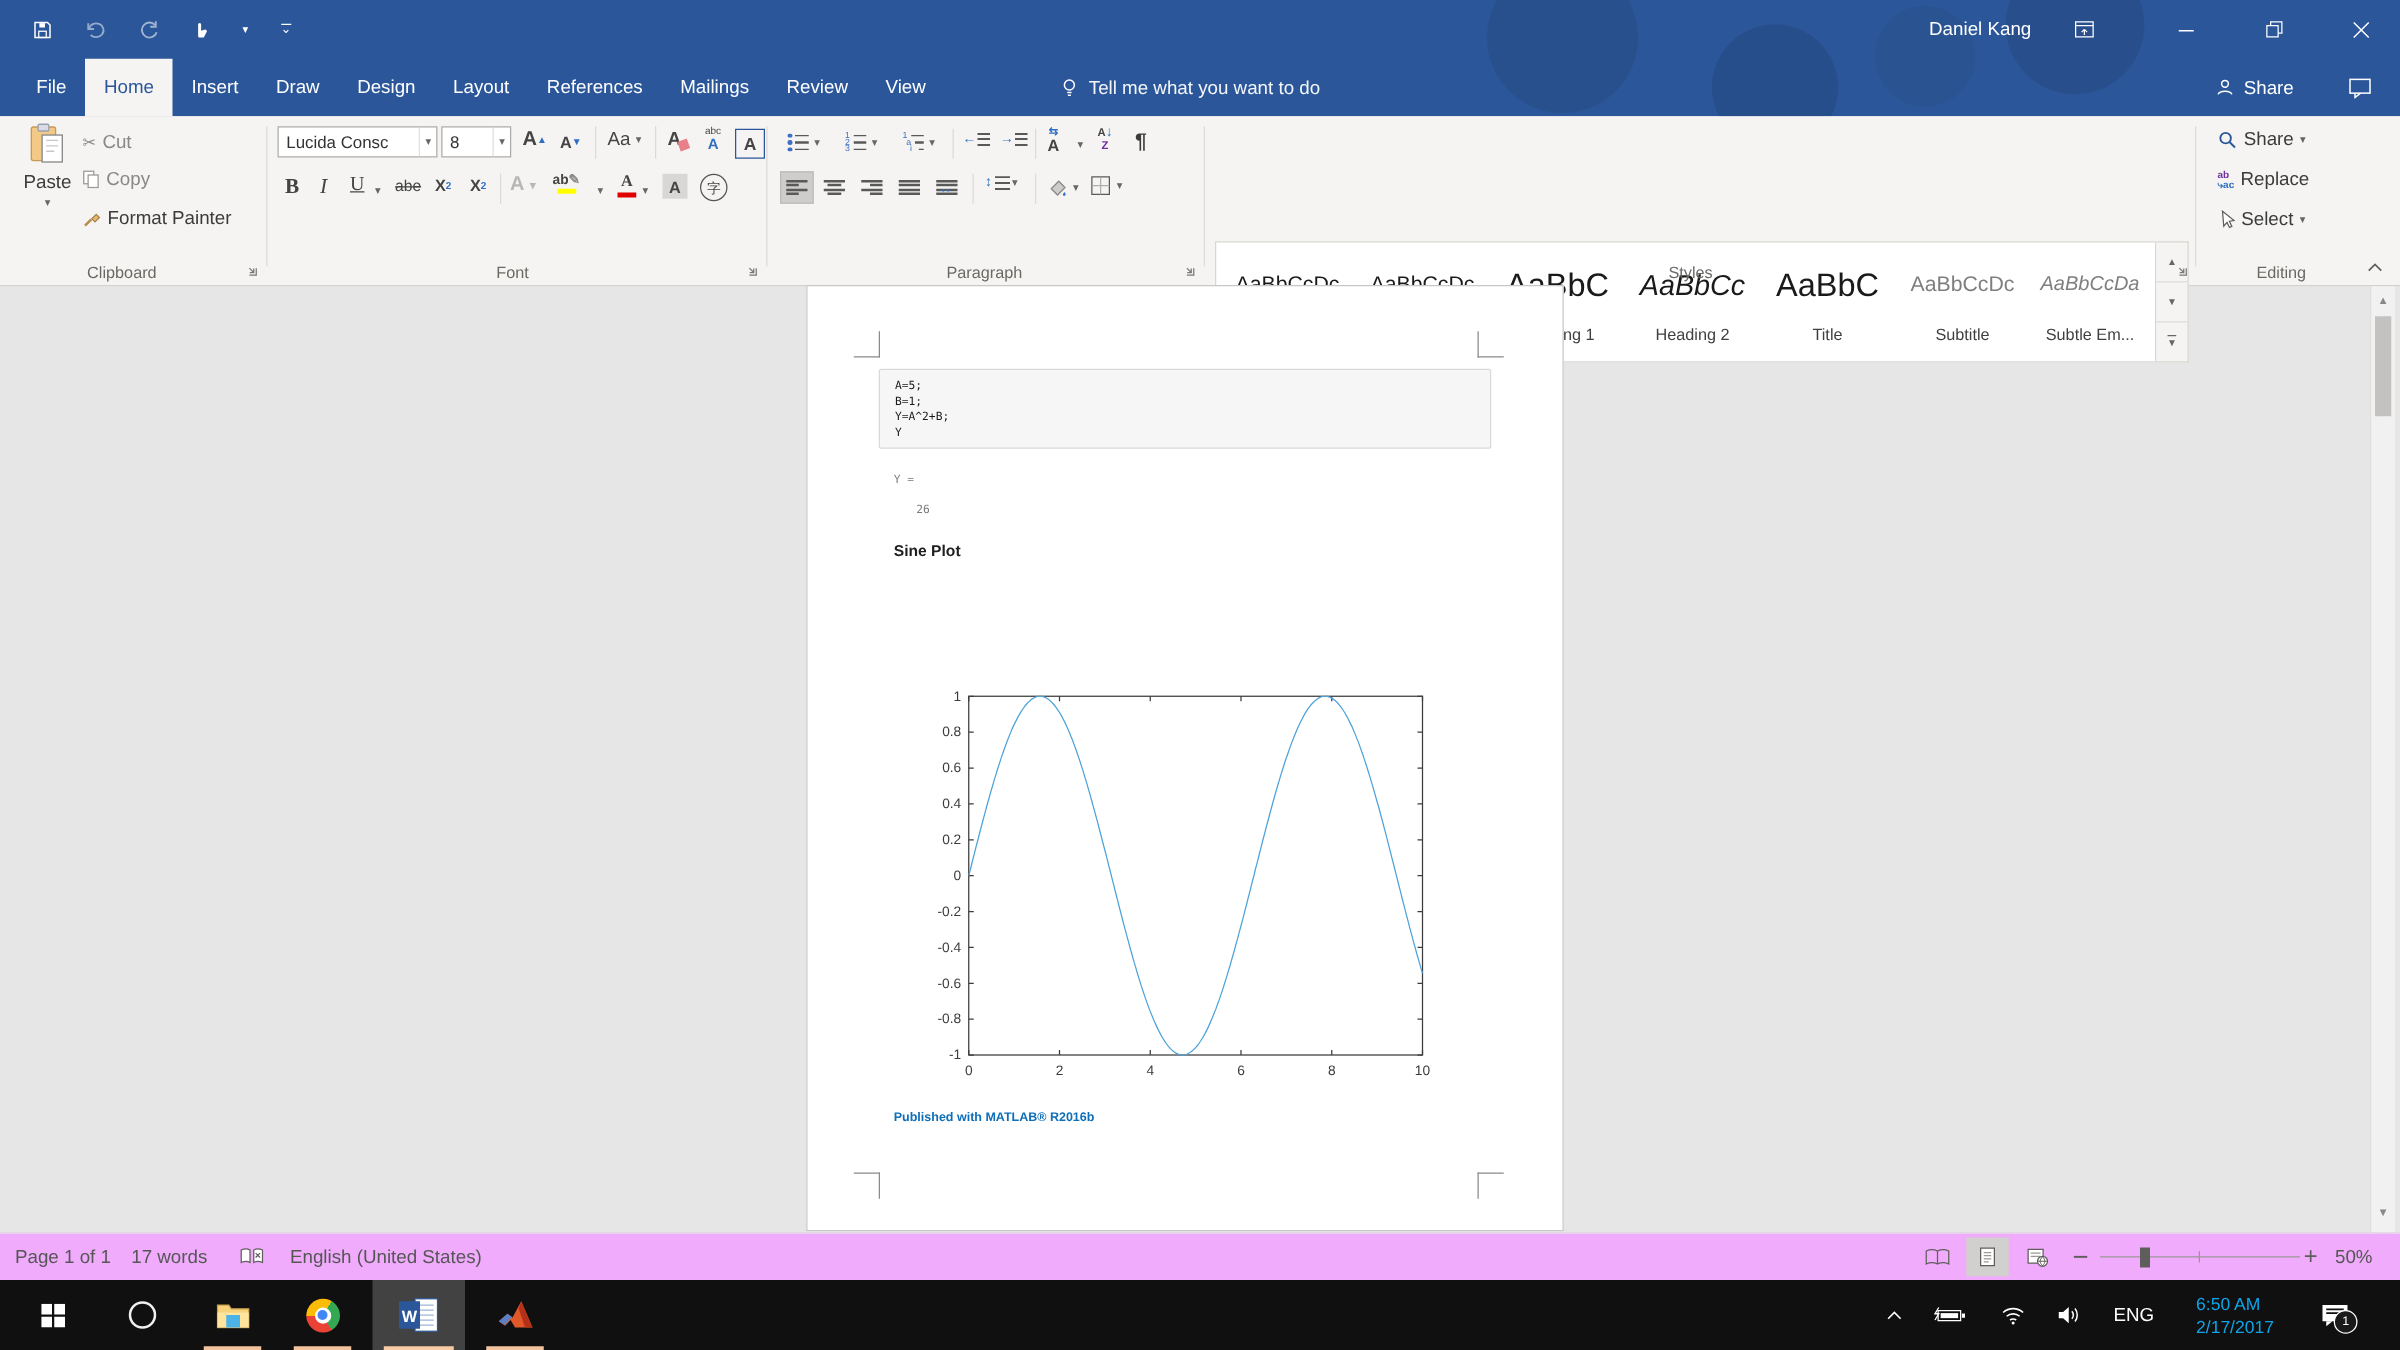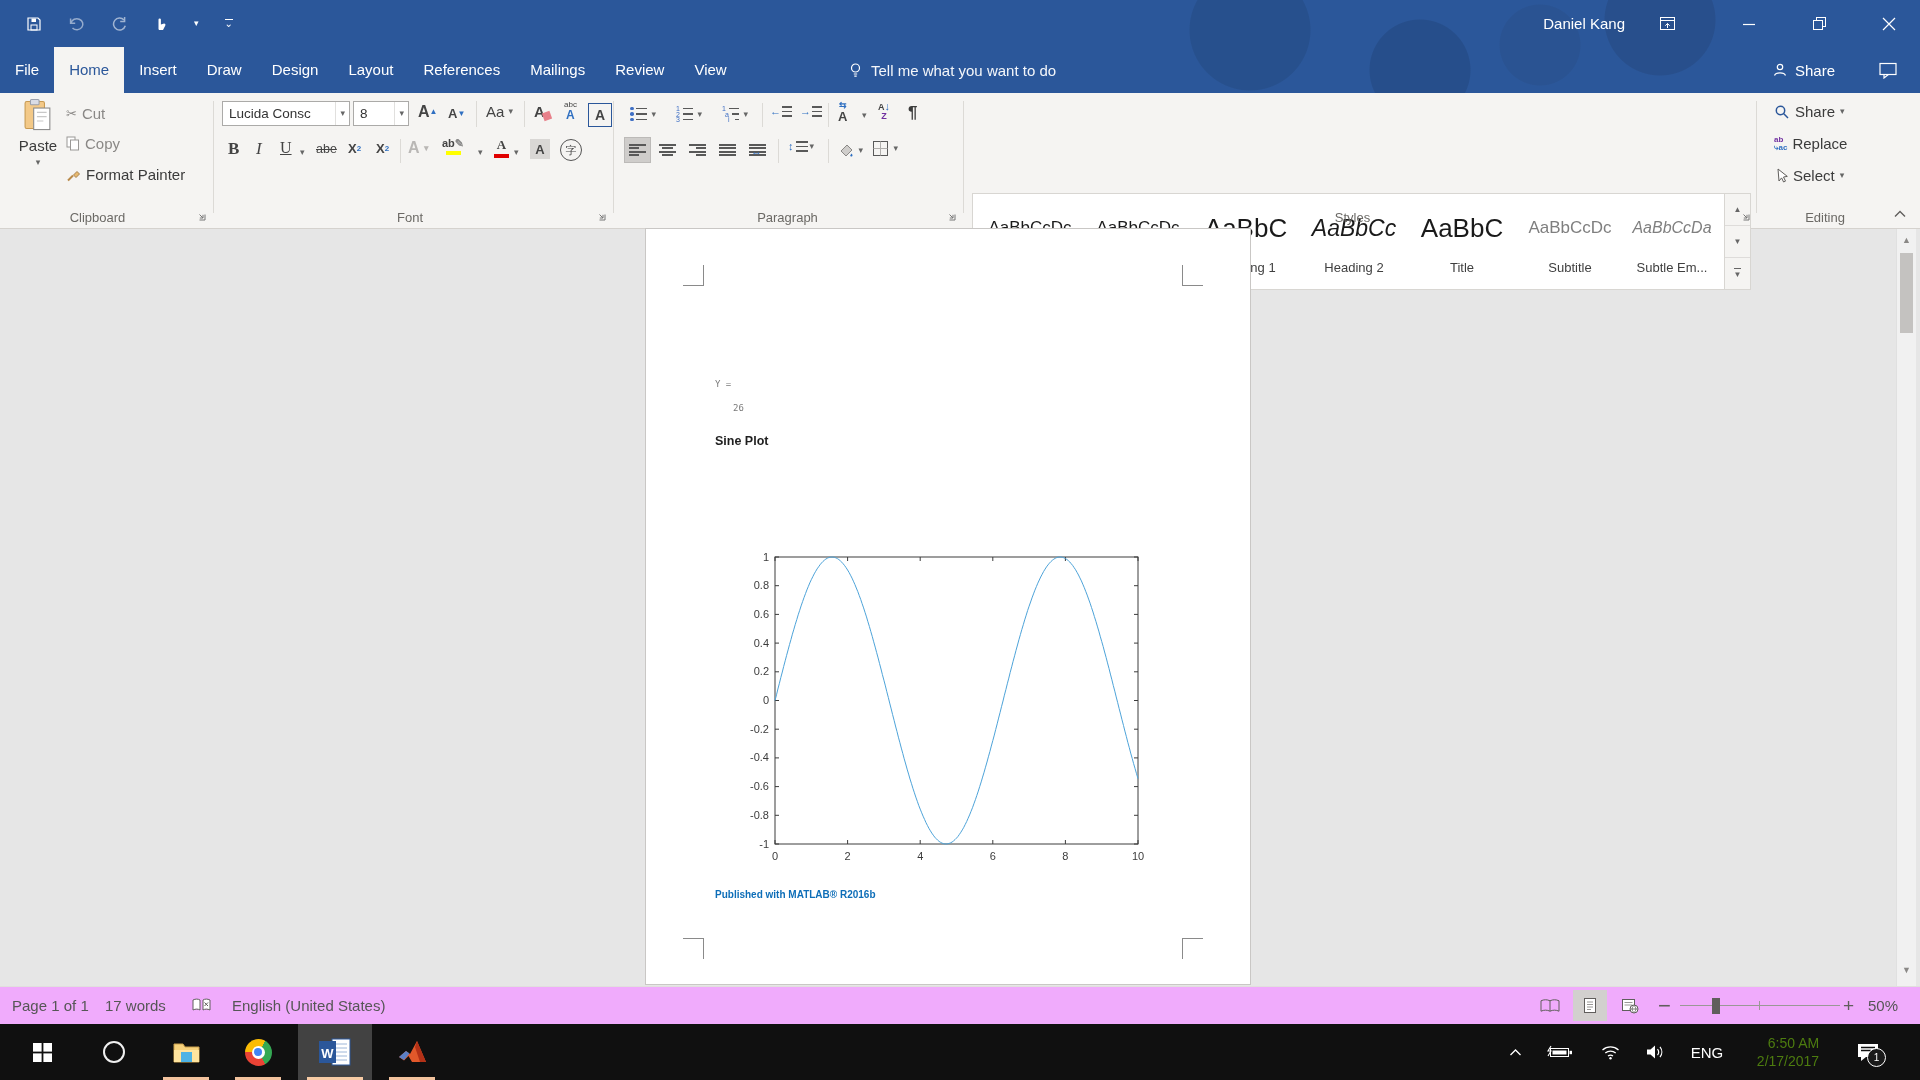--- a/index.html
+++ b/index.html
@@ -8,21 +8,21 @@
   
   .topbar{position:absolute;left:0;top:0;width:1920px;height:93px;background:#2b579a;
     background-image:radial-gradient(circle 90px at 1250px 30px,#27508d 0 60px,transparent 61px),
       radial-gradient(circle 70px at 1420px 70px,#264e8b 0 50px,transparent 51px),
       radial-gradient(circle 80px at 1660px 20px,#284f8c 0 55px,transparent 56px),
       radial-gradient(circle 60px at 1540px 45px,#2a5392 0 40px,transparent 41px);}
   .qat{position:absolute;top:0;left:0;height:47px;display:flex;align-items:center;gap:26px;padding-left:26px;color:#fff;}
   .title{position:absolute;top:0;left:0;width:100%;height:47px;line-height:47px;text-align:center;color:#fff;font-size:15px;}
   .winbtn{position:absolute;top:0;height:47px;width:46px;display:flex;align-items:center;justify-content:center;}
   .user{position:absolute;top:0;height:47px;line-height:47px;color:#fff;font-size:15px;}
-  .tabs{position:absolute;left:0;top:47px;height:46px;display:flex;align-items:flex-start;}
+  .tabs{position:absolute;left:14px;top:47px;height:46px;display:flex;align-items:flex-start;}
   .tab{color:#fff;font-size:15px;line-height:46px;padding:0 15px;white-space:nowrap;}
   .tab.active{background:#f5f4f2;color:#2b579a;}
   .tellme{position:absolute;left:848px;top:47px;height:46px;display:flex;align-items:center;gap:8px;color:rgba(255,255,255,.95);font-size:15px;}
   .share{position:absolute;top:47px;height:46px;display:flex;align-items:center;gap:7px;color:#fff;font-size:15px;}
   
   .ribbon{position:absolute;left:0;top:93px;width:1920px;height:136px;background:#f5f4f2;border-bottom:1px solid #d5d2ce;box-sizing:border-box;}
   .gdiv{position:absolute;top:8px;height:112px;width:1px;background:#dcdad6;}
   .glabel{position:absolute;top:117px;font-size:13px;color:#6b6965;text-align:center;}
   .launcher{position:absolute;top:118px;width:12px;height:12px;}
   .btn{display:flex;align-items:center;gap:5px;color:#3b3b3b;font-size:15px;white-space:nowrap;}
@@ -76,21 +76,21 @@
   
   .taskbar{position:absolute;left:0;top:1024px;width:1920px;height:56px;background:#101010;}
   .tbtn{position:absolute;top:0;width:64px;height:56px;display:flex;align-items:center;justify-content:center;}
   .tbtn.active{background:#424242;}
   .runline{position:absolute;bottom:0;left:9px;right:9px;height:3px;background:#f2c29d;}
   .tray{position:absolute;top:0;height:56px;display:flex;align-items:center;justify-content:center;color:#fff;}
   .chrome{width:27px;height:27px;border-radius:50%;background:conic-gradient(from 150deg,#ea4335 0 120deg,#fbbc05 120deg 240deg,#34a853 240deg 360deg);position:relative;}
   .chrome::before{content:"";position:absolute;left:7px;top:7px;width:13px;height:13px;border-radius:50%;background:#fff;}
   .chrome::after{content:"";position:absolute;left:9.5px;top:9.5px;width:8px;height:8px;border-radius:50%;background:#4285f4;}
   .cortana{width:22px;height:22px;border-radius:50%;border:2.5px solid #f0f0f0;box-sizing:border-box;}
-  .clock{font-size:14px;line-height:18px;text-align:right;color:#4d7c0f;}
+  .clock{font-size:14px;line-height:18px;text-align:left;color:#0ea5e9;}
   .badge{position:absolute;right:-7px;bottom:-5px;width:17px;height:17px;border-radius:50%;background:#1a1a1a;border:1px solid #fff;color:#fff;font-size:10px;display:flex;align-items:center;justify-content:center;}
   svg{display:block;}
   svg text{font-family:"Liberation Sans",sans-serif;}
 </style>
 </head>
 <body>
 
 <div id="app">
 
   <div class="topbar">
@@ -461,20 +461,26 @@
       </div>
   </div>
 
   <div class="page">
 
     <div class="crop" style="left:37px;top:36px;border-right:1px solid #8a8a8a;border-bottom:1px solid #8a8a8a"></div>
     <div class="crop" style="left:536px;top:36px;border-left:1px solid #8a8a8a;border-bottom:1px solid #8a8a8a"></div>
     <div class="crop" style="left:37px;top:709px;border-right:1px solid #8a8a8a;border-top:1px solid #8a8a8a"></div>
     <div class="crop" style="left:536px;top:709px;border-left:1px solid #8a8a8a;border-top:1px solid #8a8a8a"></div>
 
+    <div class="codeblk" style="top:66px;height:64px">
+      <div>A=5;</div>
+      <div>B=1;</div>
+      <div>Y=A^2+B;</div>
+      <div>Y</div>
+    </div>
     <div class="mono abs" style="left:69px;top:150px">Y =</div>
     <div class="mono abs" style="left:87px;top:174px">26</div>
 
     <div class="abs" style="left:69px;top:205px;font-size:12.5px;font-weight:600;color:#1f1f1f">Sine Plot</div>
 
 
     <div class="abs" style="left:95px;top:318px">
       <svg id="sine-svg" width="410" height="330" viewBox="0 0 410 330">
           <rect x="34" y="10" width="363" height="287" fill="#fff" stroke="#3c3c3c" stroke-width="1"></rect>
           <line x1="34" y1="297" x2="34" y2="293" stroke="#3c3c3c"></line>

